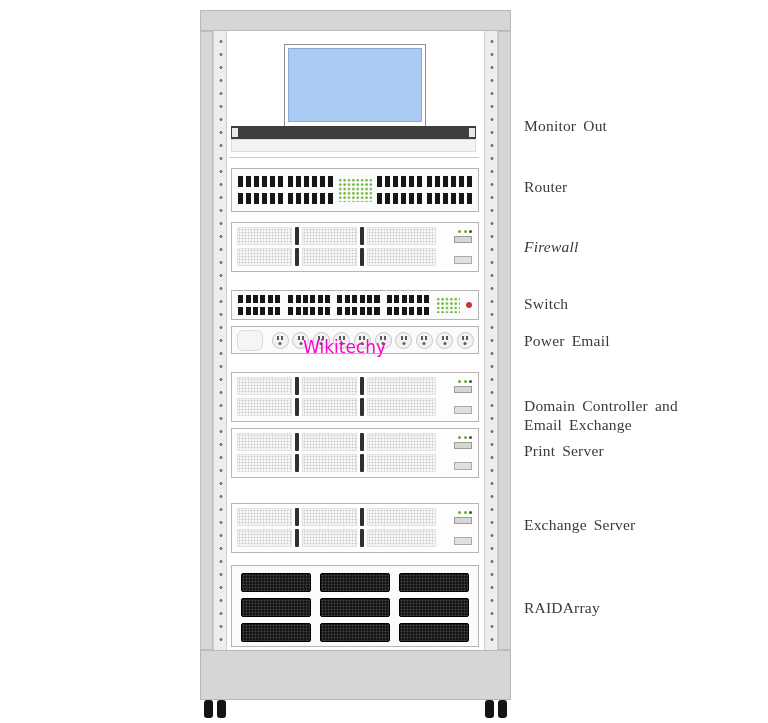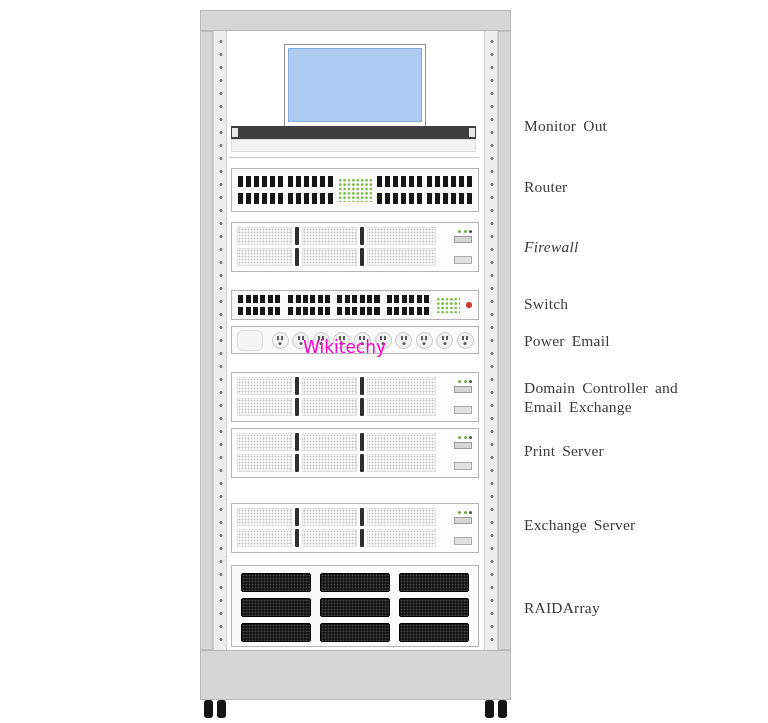--- a/index.html
+++ b/index.html
@@ -98,21 +98,21 @@
         grid-template-columns:repeat(3,1fr);gap:6px 9px;padding:7px 9px;}
   .tray{height:19px;background:#151515;border-radius:2px;border:1px solid #000;
         background-image:radial-gradient(circle,#474747 0.8px,transparent 1.1px);
         background-size:3px 3px;box-sizing:border-box;}
 
   
   .label{position:absolute;left:524px;font-size:15.5px;color:#3a3a3a;word-spacing:3px;
          letter-spacing:0.2px;line-height:19px;}
   .l-monitor{top:108px;margin-top:8px;} .l-router{top:177px;} .l-firewall{top:237px;font-style:italic;}
   .l-switch{top:294px;} .l-power{top:331px;}
-  .l-dc{top:378px;width:162px;} .l-print{top:441px;} .l-storage{top:515px;} .l-raid{top:598px;}
+  .l-dc{top:396px;width:162px;} .l-print{top:441px;} .l-storage{top:515px;} .l-raid{top:598px;}
   .watermark{position:absolute;left:303px;top:337px;font-family:"DejaVu Sans",sans-serif;
              font-size:17px;color:#ff00cc;}
 </style>
 </head>
 <body>
 
 <div class="canvas">
 
   <div class="rack">
     <div class="rack-top"></div>

